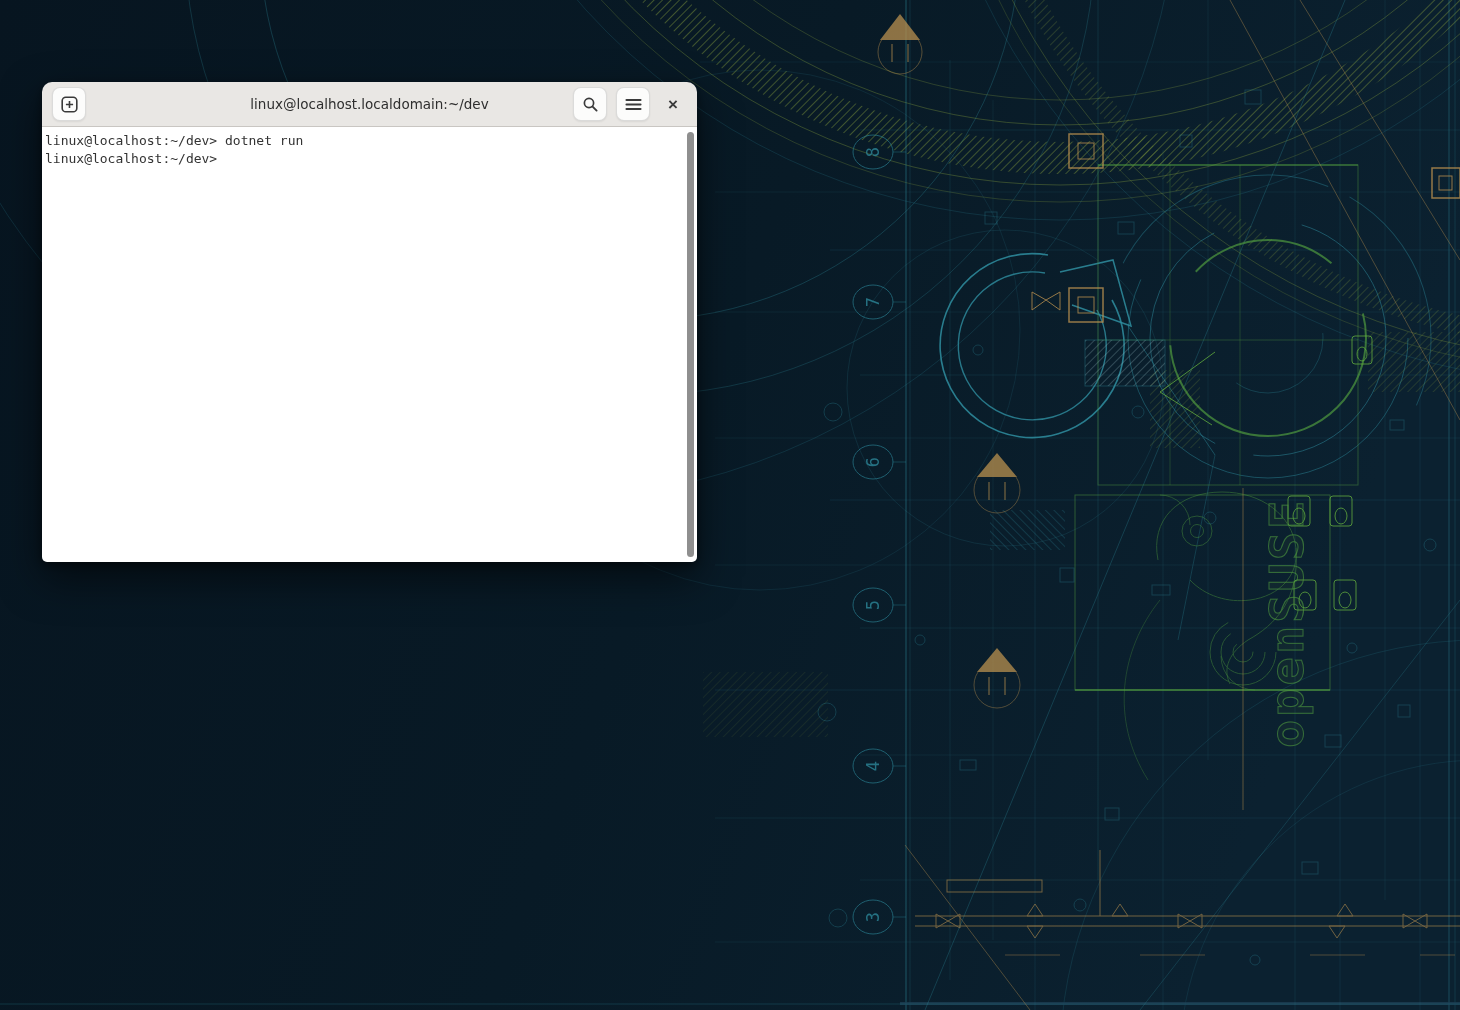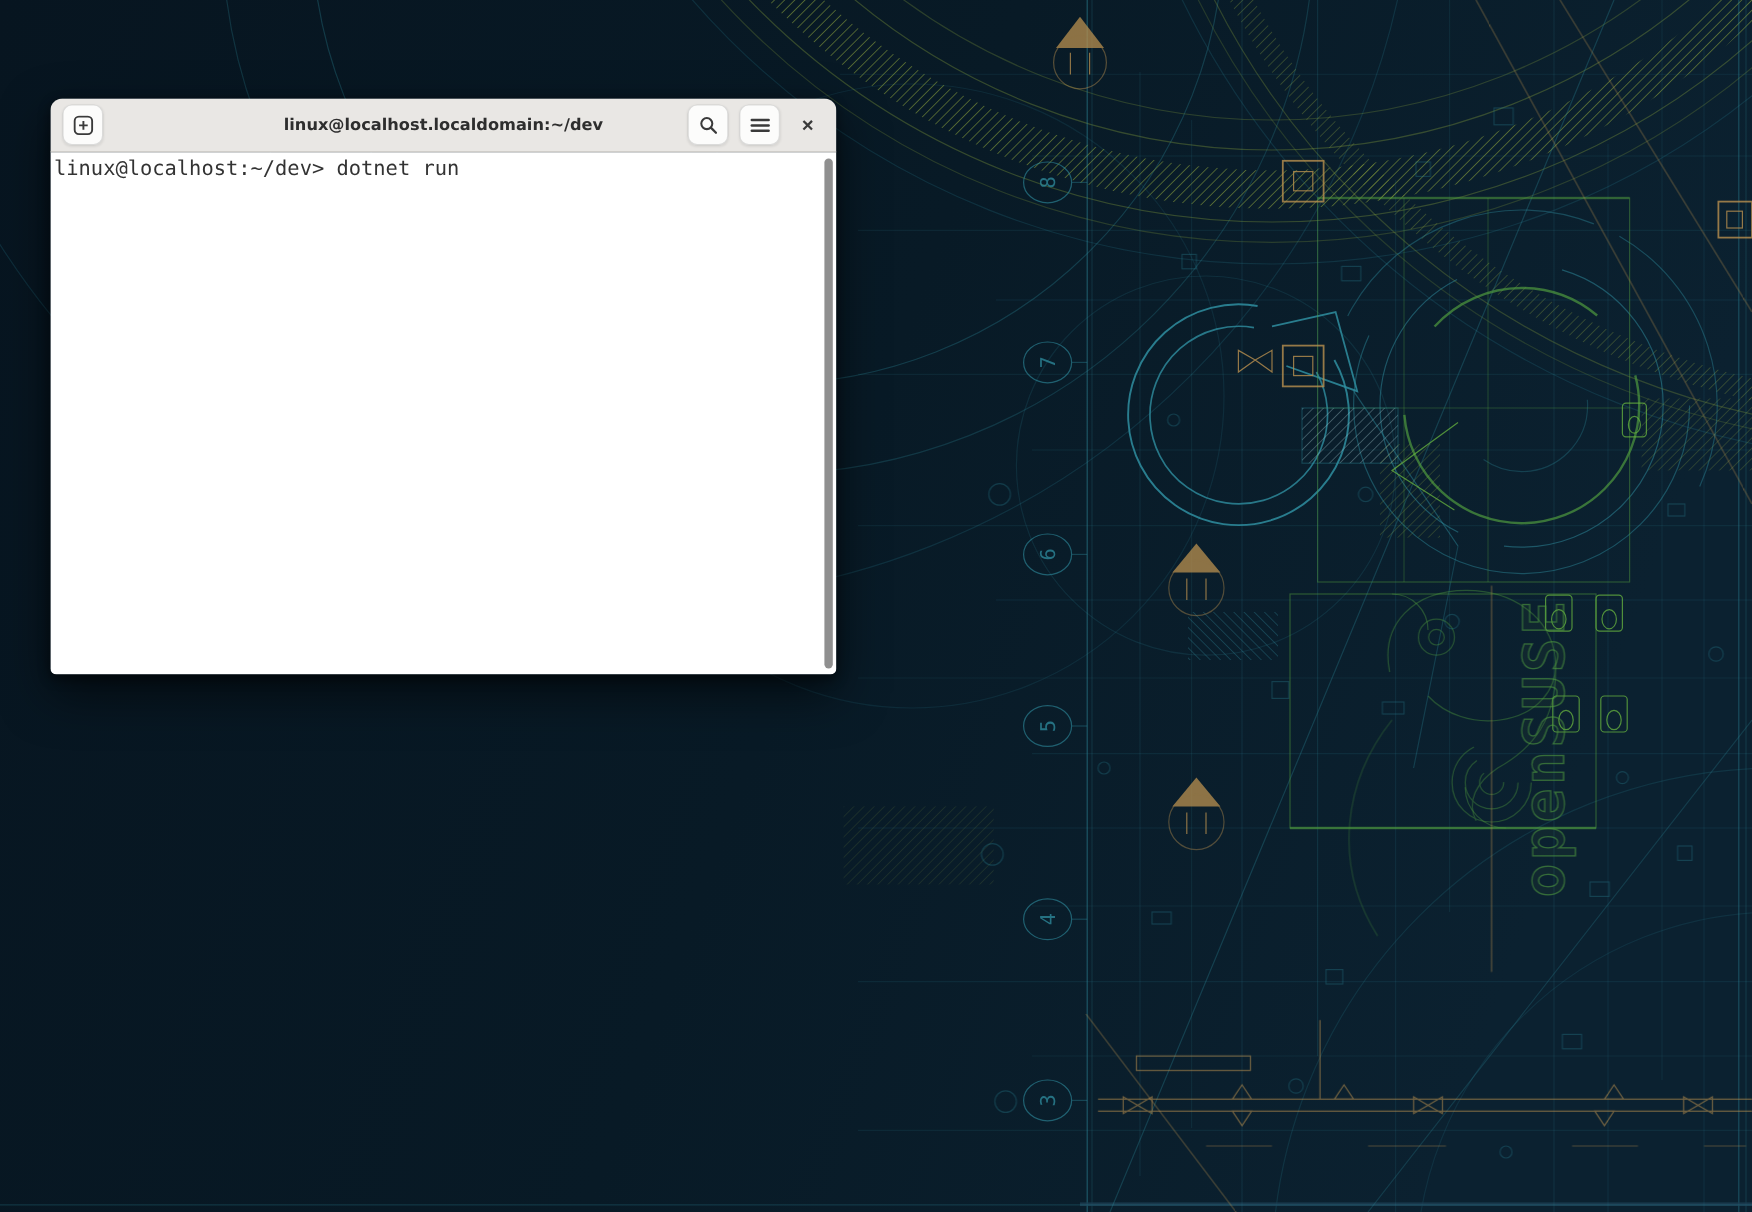--- a/index.html
+++ b/index.html
@@ -14,25 +14,25 @@
     display:flex;flex-direction:column;overflow:hidden;}
   #titlebar{position:relative;height:45px;flex:0 0 45px;background:var(--titlebar-bg,#e9e7e4);
     border-bottom:1px solid #c9c6c2;display:flex;align-items:center;padding:0 10px;box-sizing:border-box;}
   .tb-btn{width:34px;height:34px;border-radius:8px;background:#fcfcfb;
     border:1px solid rgba(0,0,0,.13);box-shadow:0 1px 2px rgba(0,0,0,.07);
     display:flex;align-items:center;justify-content:center;cursor:pointer;padding:0;}
   .tb-right{margin-left:auto;display:flex;align-items:center;gap:9px;}
   #close-button{background:transparent;border:none;box-shadow:none;width:28px;
     font-size:17px;font-weight:bold;color:#3a3a3a;line-height:1;}
   #window-title{position:absolute;left:0;right:0;text-align:center;pointer-events:none;
-    font-size:13.5px;font-weight:bold;color:#2e2e2e;}
+    font-size:13.5px;font-weight:normal;color:#2e2e2e;}
   .tb-icon{display:block;}
 
   #terminal-body{position:relative;flex:1;background:var(--terminal-bg,#fff);
-    font-family:"DejaVu Sans Mono","Liberation Mono",monospace;font-size:17px;
+    font-family:"DejaVu Sans Mono","Liberation Mono",monospace;font-size:13px;
     line-height:18px;color:var(--terminal-text,#333);padding:5px 14px 0 3px;box-sizing:border-box;}
   .term-line{white-space:pre;}
   #scrollbar{position:absolute;right:3px;top:5px;bottom:5px;width:7px;border-radius:4px;
     background:var(--scrollbar,#8f8f8f);}
 
   
   .gridline{stroke:var(--teal,#2f8ea0);stroke-width:1;}
   .tealline{stroke:var(--teal,#2f8ea0);fill:none;}
   .greenline{stroke:var(--green,#4f9a3e);fill:none;}
   .oliveline{stroke:var(--olive,#8aa23c);fill:none;}
@@ -319,17 +319,18 @@
             <line x1="1.5" y1="6.5" x2="15.5" y2="6.5" stroke="#3a3a3a" stroke-width="2.1" stroke-linecap="round"></line>
             <line x1="1.5" y1="11" x2="15.5" y2="11" stroke="#3a3a3a" stroke-width="2.1" stroke-linecap="round"></line>
           </svg>
         </button>
         <button class="tb-btn" id="close-button" title="Close">×</button>
       </div>
     </div>
 
     <div id="terminal-body">
       <div class="term-line">linux@localhost:~/dev&gt; dotnet run</div>
+      <div class="term-line">linux@localhost:~/dev&gt;</div>
       <div id="scrollbar"></div>
     </div>
   </div>
 
 </div>
 
 </body></html>

